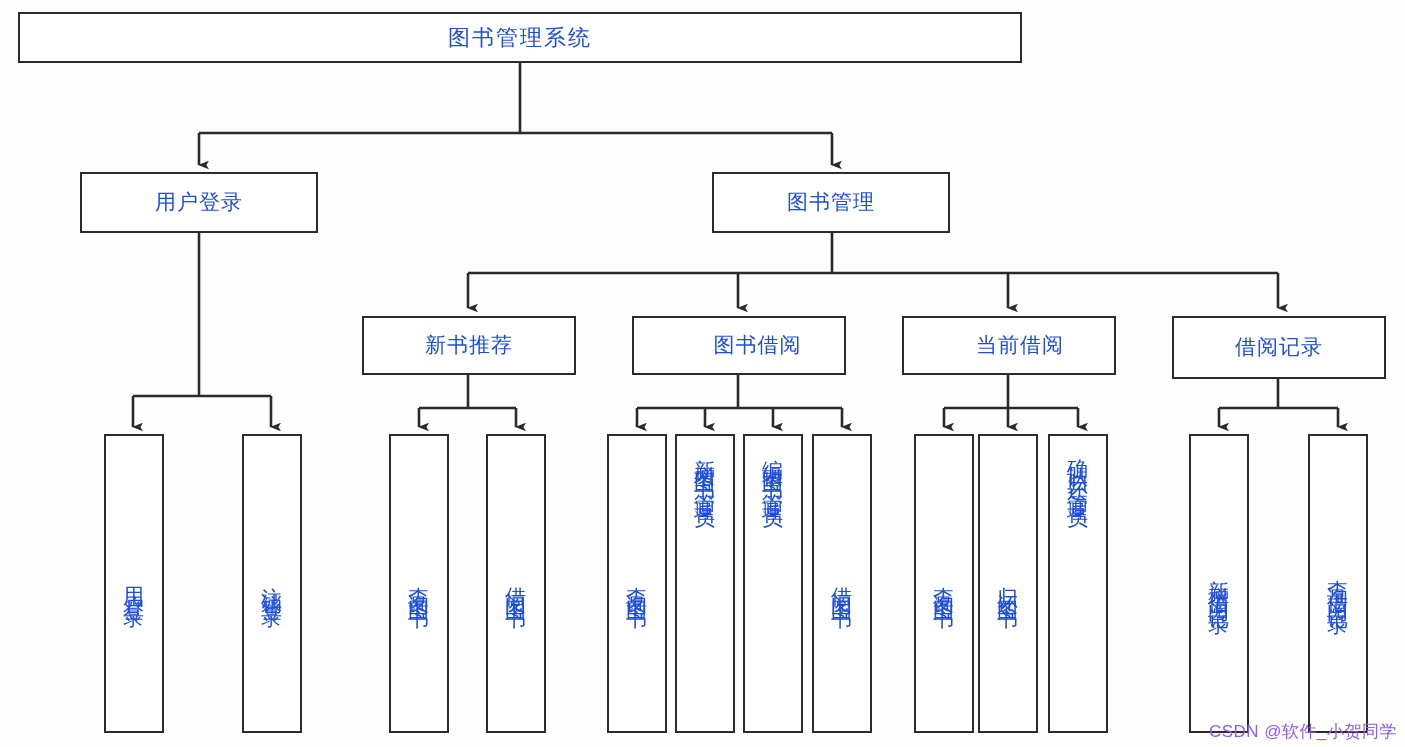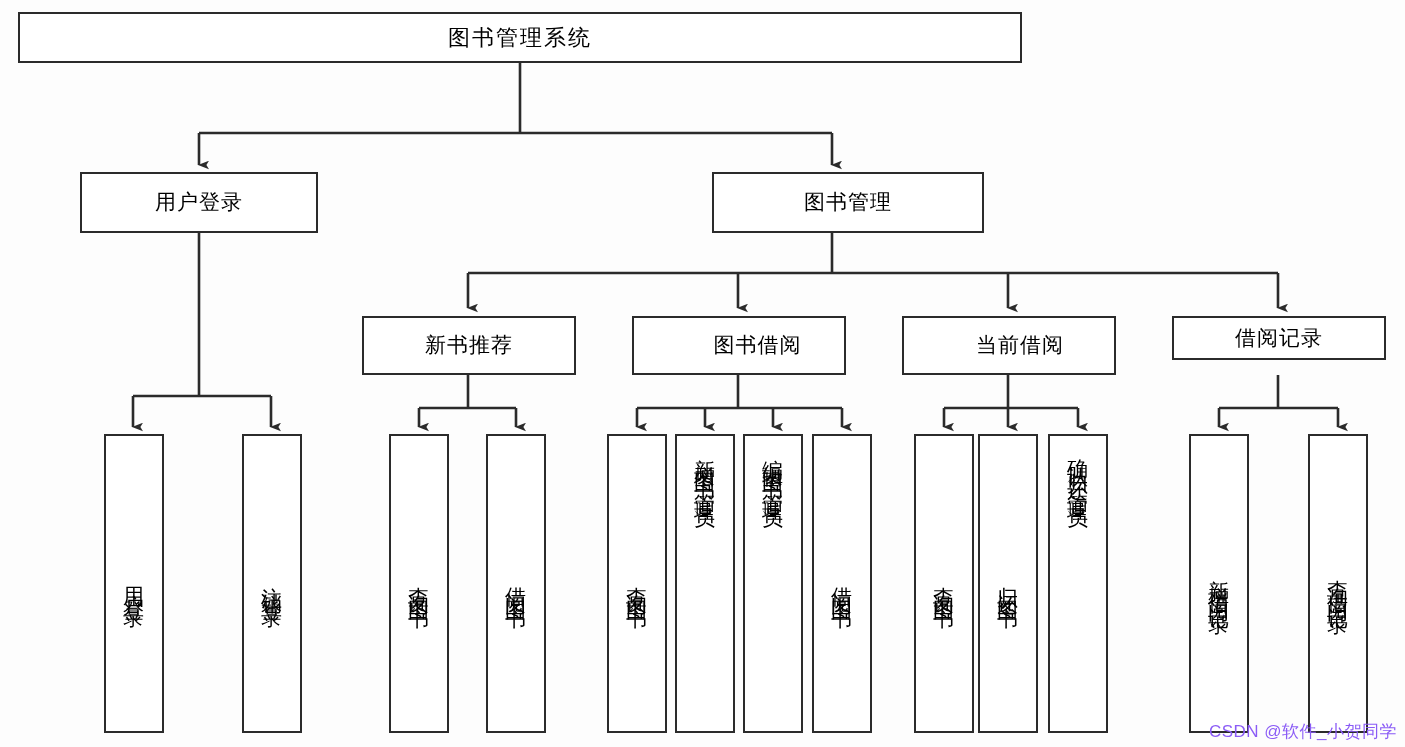--- a/index.html
+++ b/index.html
@@ -12,21 +12,21 @@
   #diagram-root{position:relative;width:1405px;height:747px;background:#fdfdfd;}
   svg.connectors{position:absolute;left:0;top:0;width:1405px;height:747px;}
   .node{
     position:absolute;
     background:#ffffff;
     border:2.5px solid #2b2b2b;
     box-sizing:border-box;
     display:flex;
     align-items:center;
     justify-content:center;
-    color:#000000;
+    color:#1d4ed8;
   }
   .node.horizontal .node-label{
     font-size:21px;
     line-height:1.15;
     letter-spacing:1px;
     white-space:nowrap;
     text-align:center;
   }
   .node.vertical{
     align-items:flex-start;
@@ -113,34 +113,34 @@
     </g>
   </svg>
 
   <div class="node horizontal" id="root-node" style="left:18px;top:12px;width:1004px;height:51px;">
     <span class="node-label">图书管理系统</span>
   </div>
 
   <div class="node horizontal" style="left:80px;top:172px;width:238px;height:61px;">
     <span class="node-label">用户登录</span>
   </div>
-  <div class="node horizontal" style="left:712px;top:172px;width:272px;height:61px;">
+  <div class="node horizontal" style="left:712px;top:172px;width:238px;height:61px;">
     <span class="node-label">图书管理</span>
   </div>
 
   <div class="node horizontal" style="left:362px;top:316px;width:214px;height:59px;">
     <span class="node-label">新书推荐</span>
   </div>
   <div class="node horizontal" style="left:632px;top:316px;width:214px;height:59px;padding-left:37px;">
     <span class="node-label">图书借阅</span>
   </div>
   <div class="node horizontal" style="left:902px;top:316px;width:214px;height:59px;padding-left:22px;">
     <span class="node-label">当前借阅</span>
   </div>
-  <div class="node horizontal" style="left:1172px;top:316px;width:214px;height:44px;">
+  <div class="node horizontal" style="left:1172px;top:316px;width:214px;height:63px;">
     <span class="node-label">借阅记录</span>
   </div>
 
   <div class="node vertical centered" style="left:104px;top:434px;width:60px;height:299px;">
     <span class="node-label">用户登录</span>
   </div>
   <div class="node vertical centered" style="left:242px;top:434px;width:60px;height:299px;">
     <span class="node-label">注销登录</span>
   </div>
 

